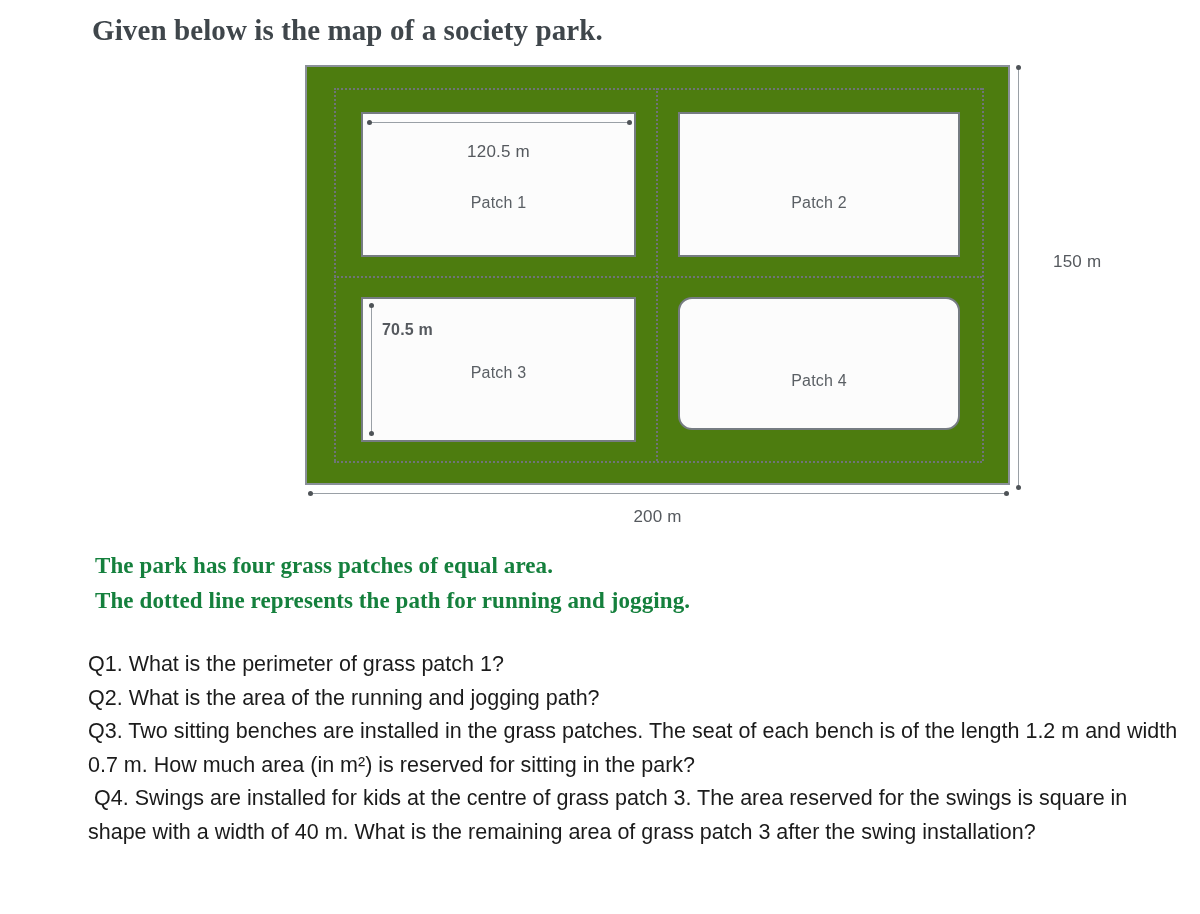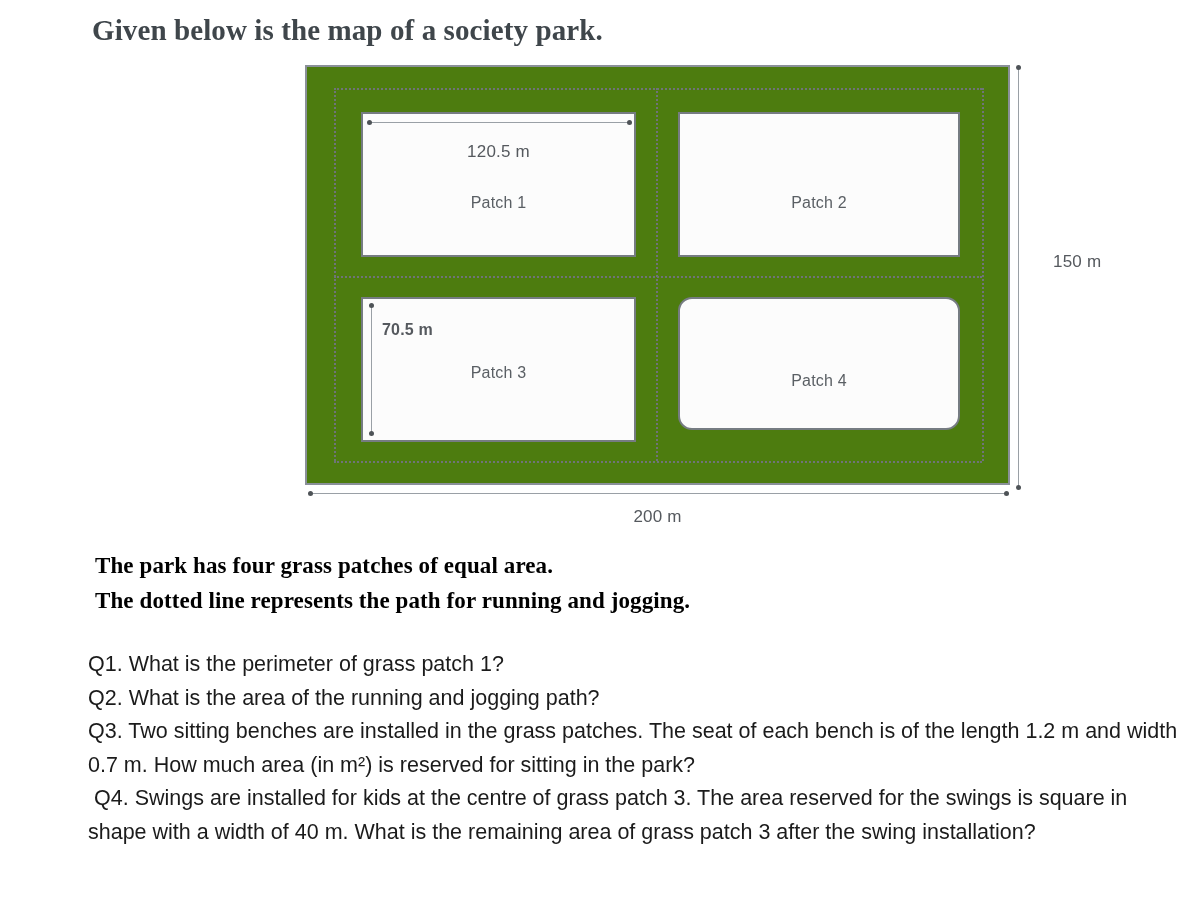--- a/index.html
+++ b/index.html
@@ -110,21 +110,21 @@
   }
 
   
   #statement {
     position: absolute;
     left: 95px;
     top: 548px;
     font-family: "Liberation Serif", serif;
     font-size: 23px;
     font-weight: 700;
-    color: #000000;
+    color: #15803d;
     line-height: 35px;
     letter-spacing: 0.1px;
   }
   #statement div { white-space: nowrap; }
 
   
   #questions {
     position: absolute;
     left: 88px;
     top: 648px;

